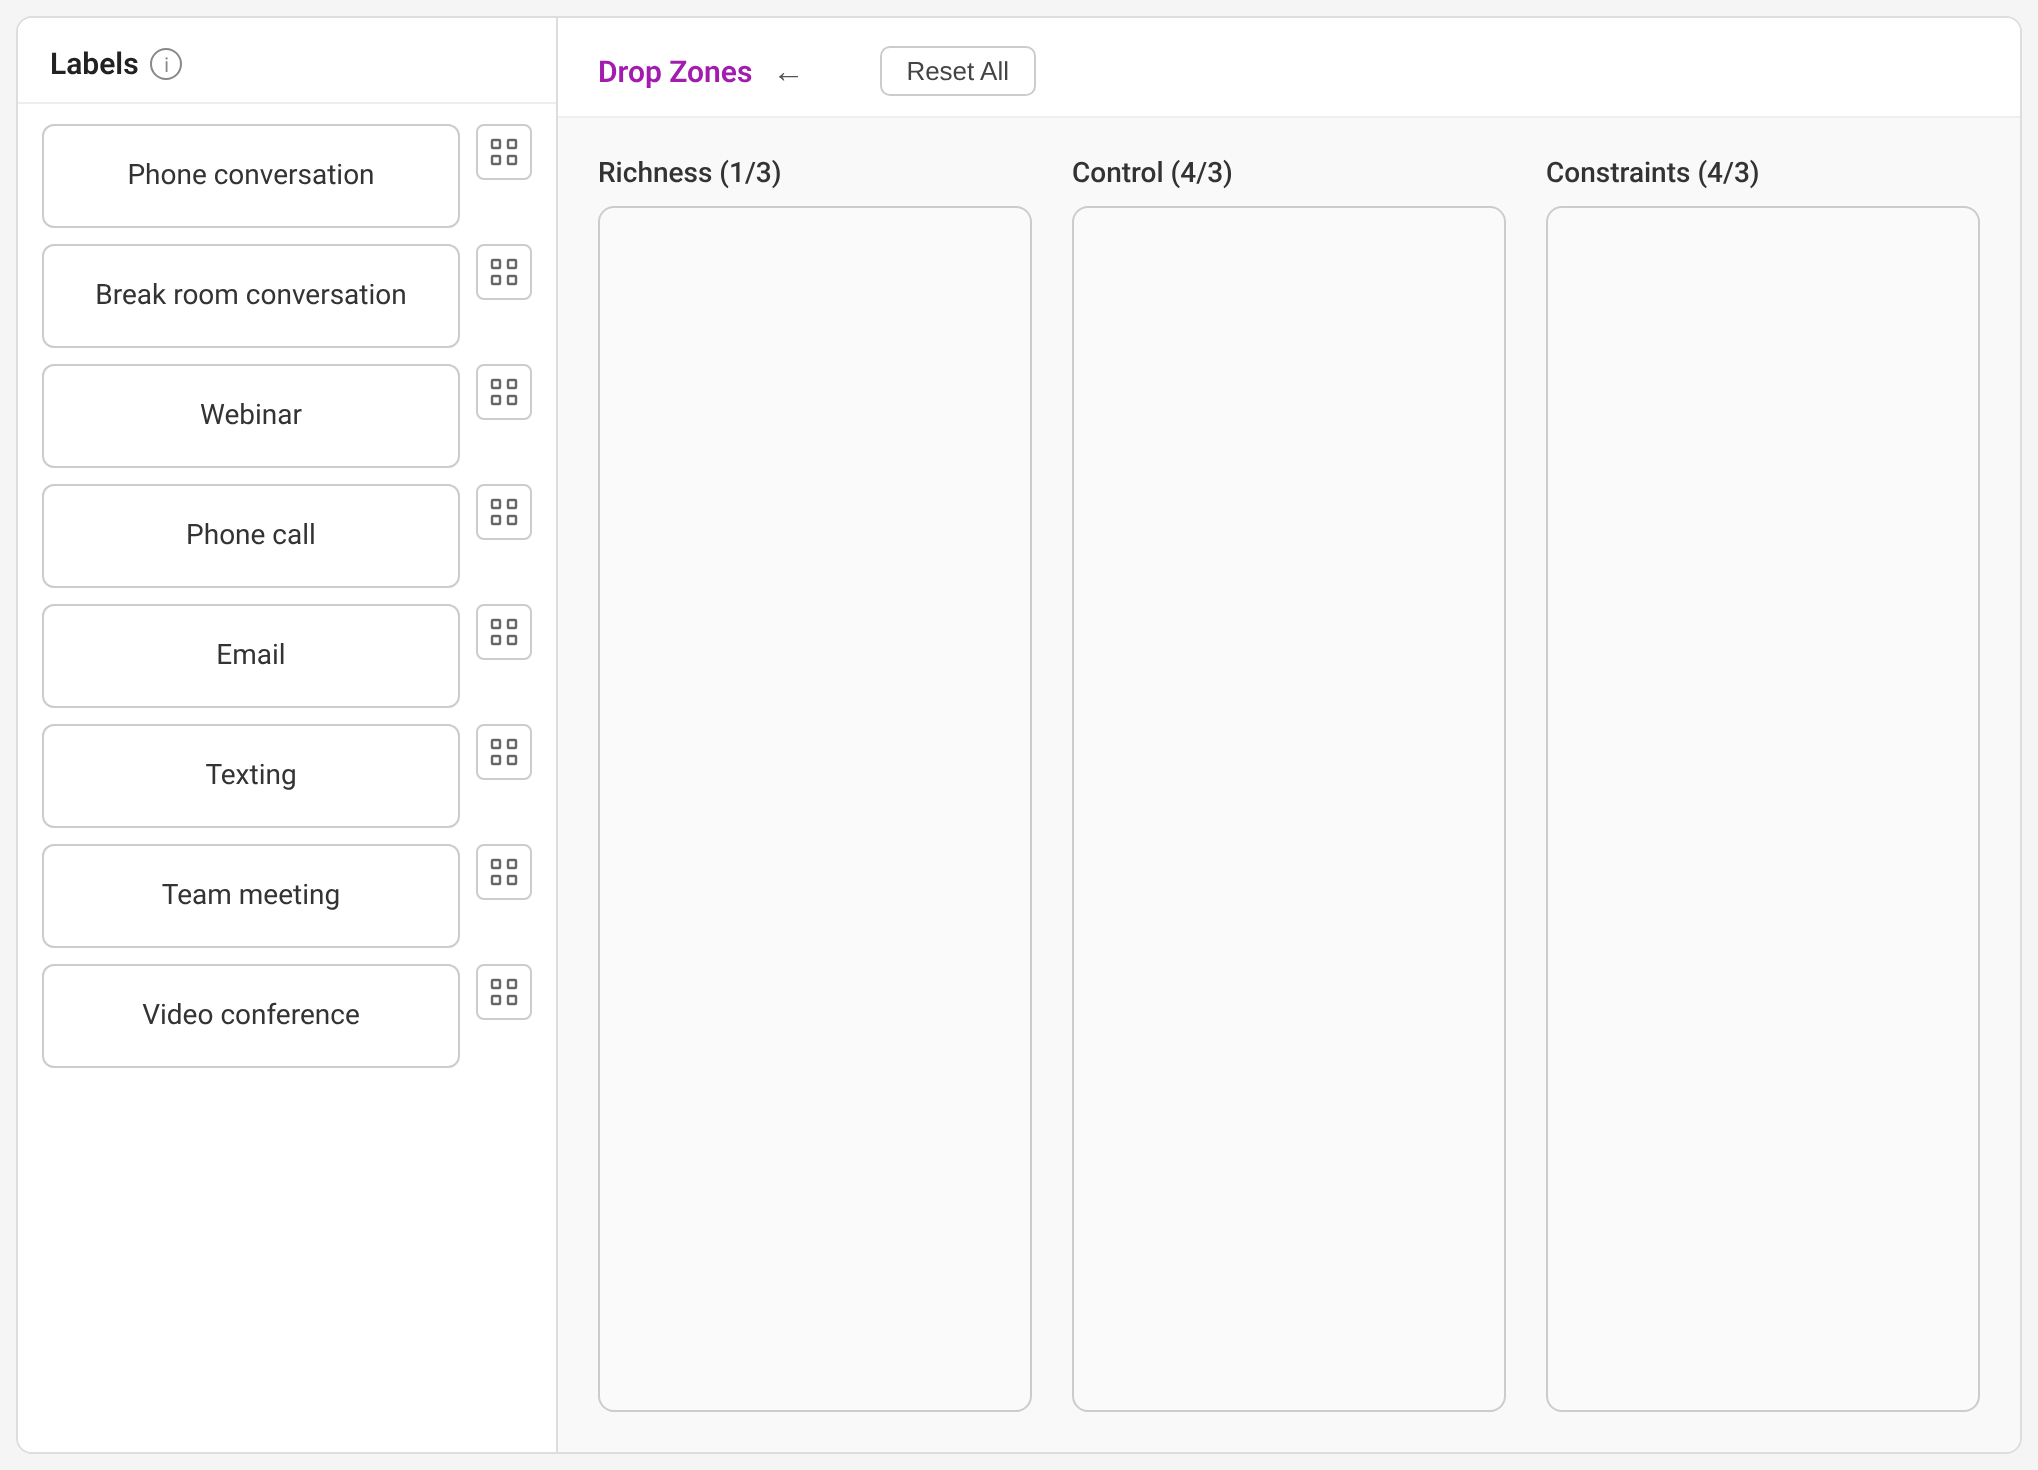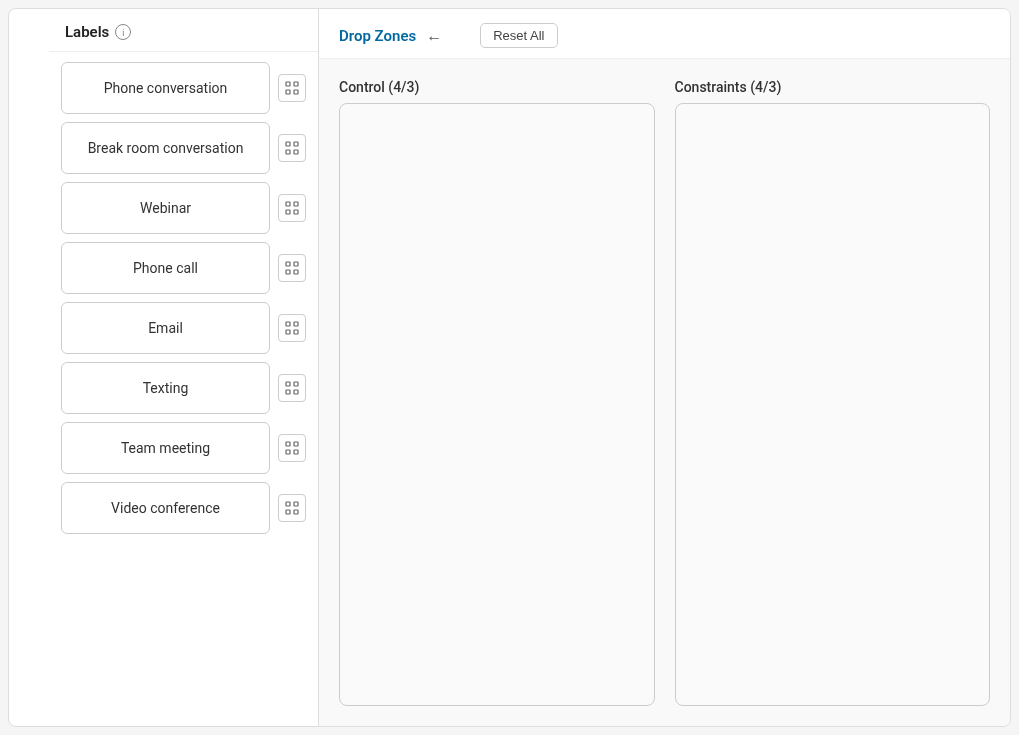--- a/index.html
+++ b/index.html
@@ -26,21 +26,20 @@
     }
 
     .main-layout {
       display: flex;
       flex: 1;
       border: 1px solid #ddd;
       border-radius: 8px;
       margin: 8px;
       background: #fff;
       overflow: hidden;
-      padding-left: 40px;
     }
 
     
     .left-panel {
       width: 270px;
       border-right: 1px solid #ddd;
       padding: 0;
       background: #fff;
       flex-shrink: 0;
     }
@@ -75,21 +74,20 @@
 
     .labels-list {
       padding: 10px 12px;
       display: flex;
       flex-direction: column;
       gap: 8px;
     }
 
     .label-row {
       display: flex;
-      align-items: center;
       gap: 8px;
     }
 
     .label-card {
       flex: 1;
       border: 1.5px solid #ccc;
       border-radius: 6px;
       padding: 12px 14px;
       background: #fff;
       text-align: center;
@@ -132,21 +130,21 @@
       align-items: center;
       gap: 10px;
       padding: 14px 20px 10px 20px;
       border-bottom: 1px solid #eee;
       background: #fff;
     }
 
     .drop-zones-title {
       font-size: 15px;
       font-weight: 600;
-      color: #0369a1;
+      color: #a21caf;
     }
 
     .back-arrow {
       font-size: 16px;
       color: #555;
       cursor: pointer;
     }
 
     .reset-all-btn {
       border: 1.5px solid #ccc;
@@ -290,20 +288,24 @@
         </div>
     </div>
 
     <div class="right-panel">
       <div class="drop-zones-header">
         <span class="drop-zones-title">Drop Zones</span>
         <span class="back-arrow">←</span>
         <button class="reset-all-btn">Reset All</button>
       </div>
       <div class="drop-zones-area" id="drop-zones-area">
+      <div class="drop-zone-column">
+            <div class="drop-zone-label">Richness (1/3)</div>
+            <div class="drop-zone-box"></div>
+          </div>
           <div class="drop-zone-column">
             <div class="drop-zone-label">Control (4/3)</div>
             <div class="drop-zone-box"></div>
           </div>
           <div class="drop-zone-column">
             <div class="drop-zone-label">Constraints (4/3)</div>
             <div class="drop-zone-box"></div>
           </div>
         </div>
     </div>

